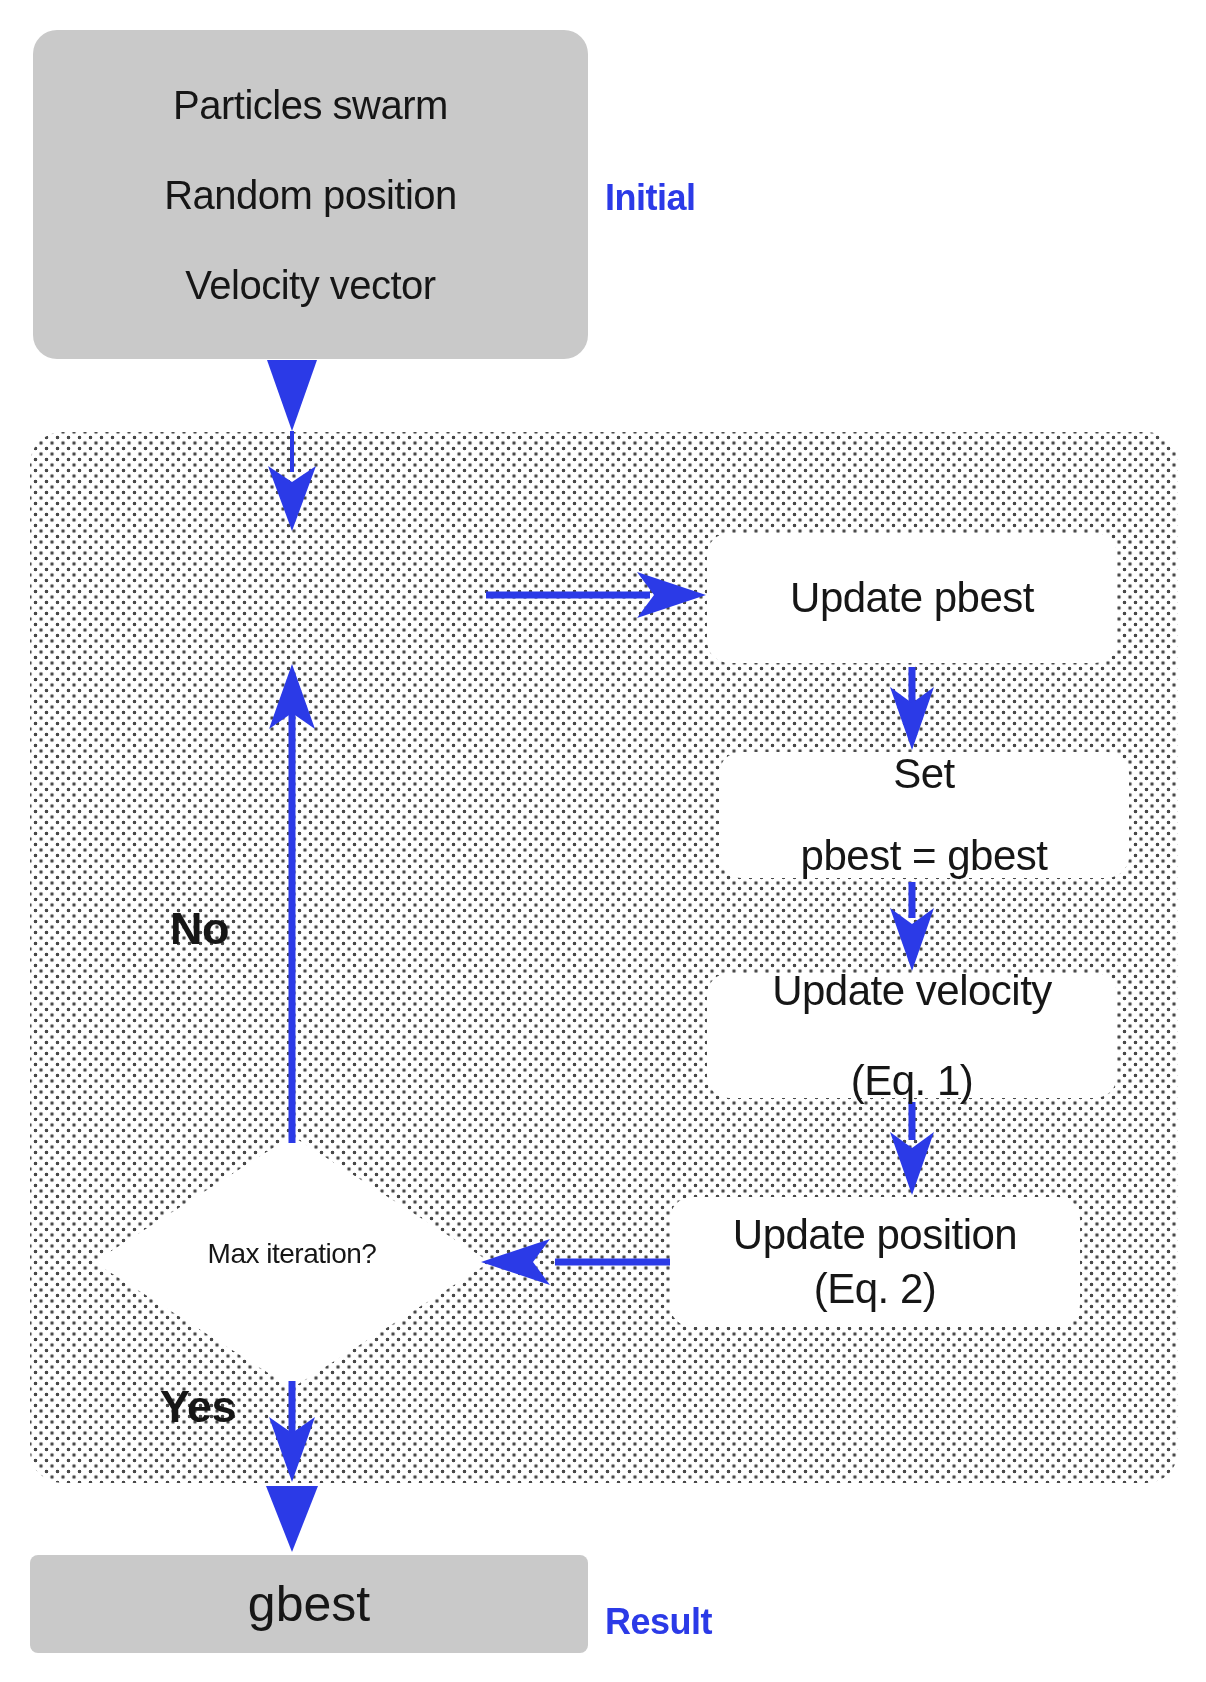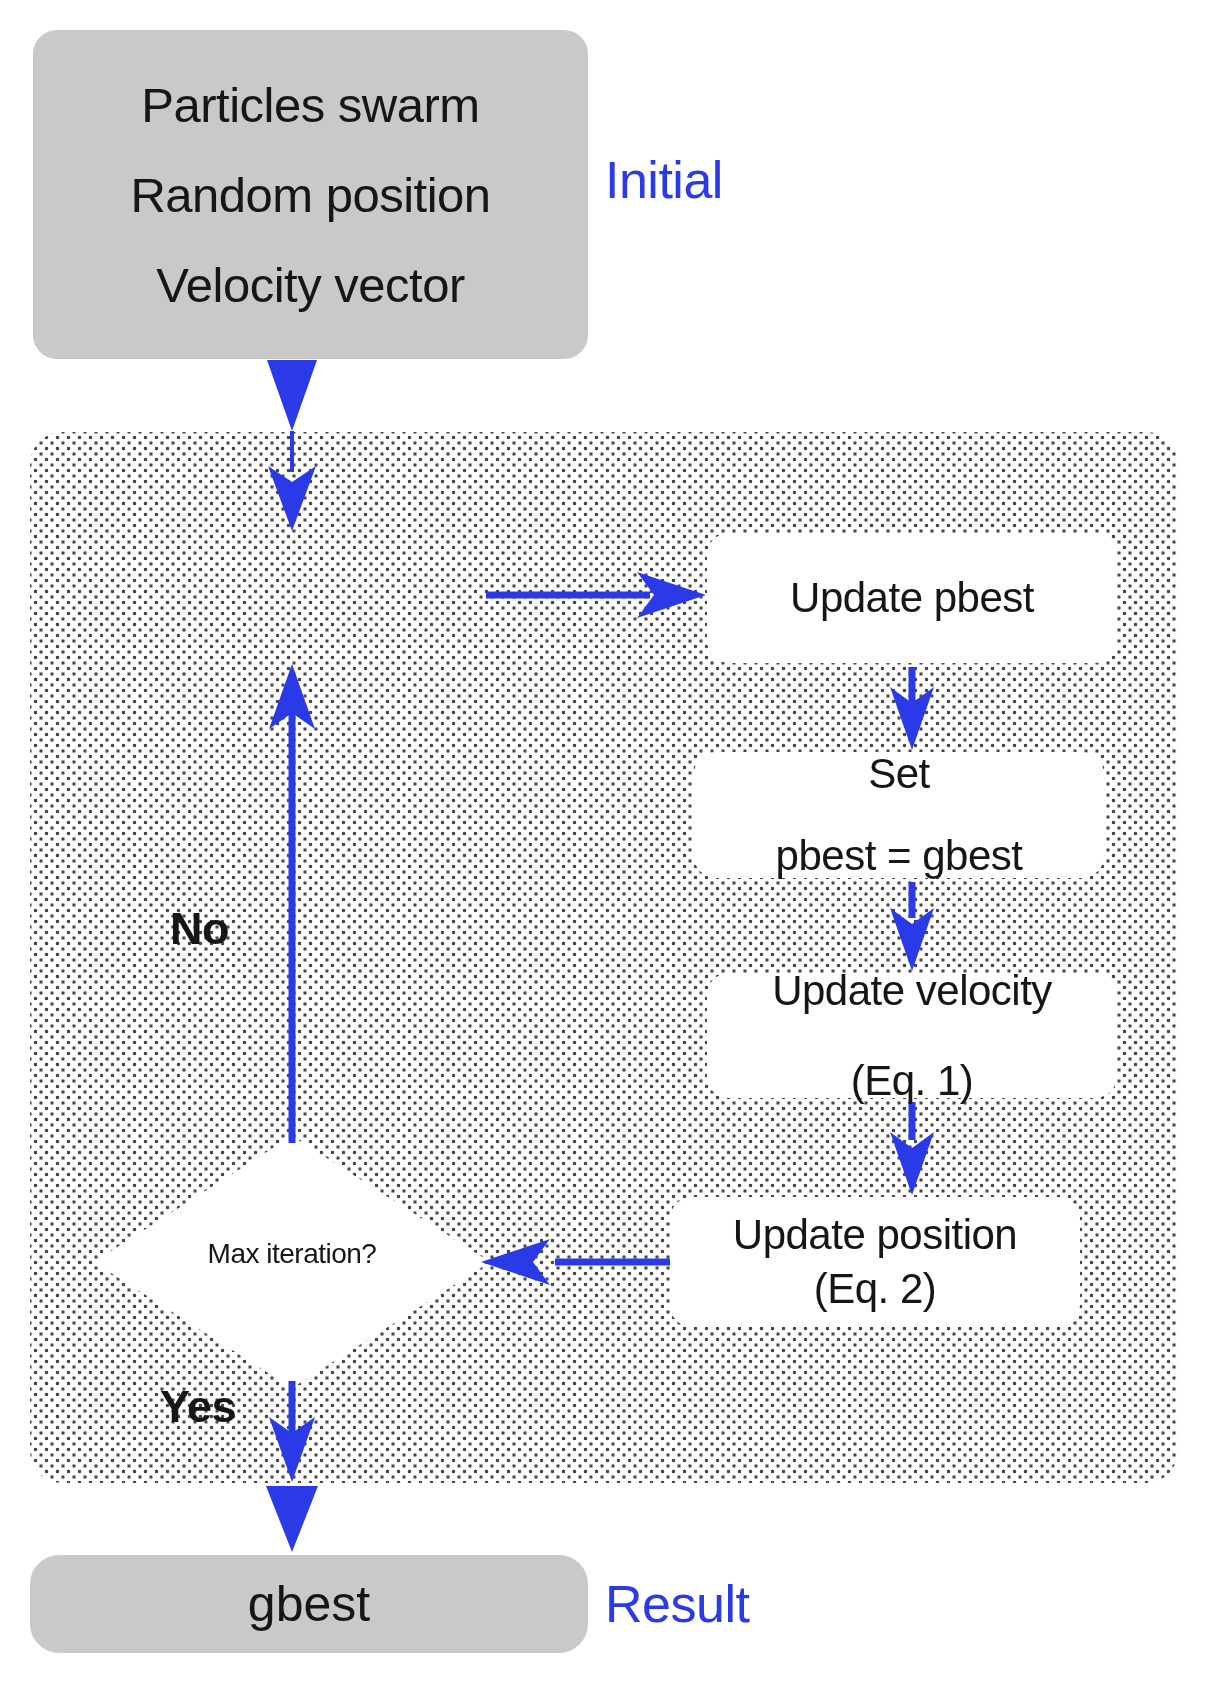--- a/index.html
+++ b/index.html
@@ -25,42 +25,42 @@
       radial-gradient(circle, var(--dot-color) 1.5px, transparent 2.1px);
     background-size:11px 11px;
     background-position:0 0, 5.5px 5.5px;
   }
   
   .gray-box{
     position:absolute;background:var(--box-gray);border-radius:24px;
     display:flex;flex-direction:column;align-items:center;justify-content:center;
     color:var(--text-black);
   }
-  .init-box{left:33px;top:30px;width:555px;height:329px;font-size:49px;letter-spacing:-0.5px;}
+  .init-box{left:33px;top:30px;width:555px;height:329px;font-size:40px;letter-spacing:-0.5px;}
   .init-box .line{line-height:90px;white-space:nowrap;}
-  .gbest-box{left:30px;top:1555px;width:558px;height:98px;font-size:50px;border-radius:29px;}
+  .gbest-box{left:30px;top:1555px;width:558px;height:98px;font-size:50px;border-radius:8px;}
   
   .node{
     position:absolute;background:var(--node-white);border-radius:22px;
     display:flex;flex-direction:column;align-items:center;justify-content:center;
     font-size:42px;line-height:54px;letter-spacing:-0.5px;text-align:center;white-space:nowrap;
   }
   .node-evaluate{left:60px;top:530px;width:420px;height:133px;}
   .node-update-pbest{left:707px;top:533px;width:410px;height:130px;}
-  .node-set-pbest{left:694px;top:752px;width:410px;height:126px;gap:28px;}
+  .node-set-pbest{left:719px;top:752px;width:410px;height:126px;gap:28px;}
   .node-update-velocity{left:707px;top:973px;width:410px;height:125px;gap:36px;}
   .node-update-position{left:670px;top:1197px;width:410px;height:130px;}
   
   .decision-label{
     position:absolute;left:105px;top:1238px;width:374px;text-align:center;
     font-size:28px;letter-spacing:-0.5px;white-space:nowrap;
   }
   
   .phase-label{
-    position:absolute;color:var(--accent-blue);font-size:52px;font-weight:normal;letter-spacing:-0.5px;white-space:nowrap;
+    position:absolute;color:var(--accent-blue);font-size:36px;font-weight:bold;letter-spacing:-0.5px;white-space:nowrap;margin-top:27px;
   }
   .initial-label{left:605px;top:150px;}
   .result-label{left:605px;top:1574px;}
   
   .edge-label{
     position:absolute;font-size:45px;letter-spacing:-0.5px;white-space:nowrap;font-weight:bold;
   }
   .no-label{left:170px;top:903px;}
   .yes-label{left:160px;top:1381px;}
   svg.overlay{position:absolute;left:0;top:0;width:1206px;height:1682px;}

